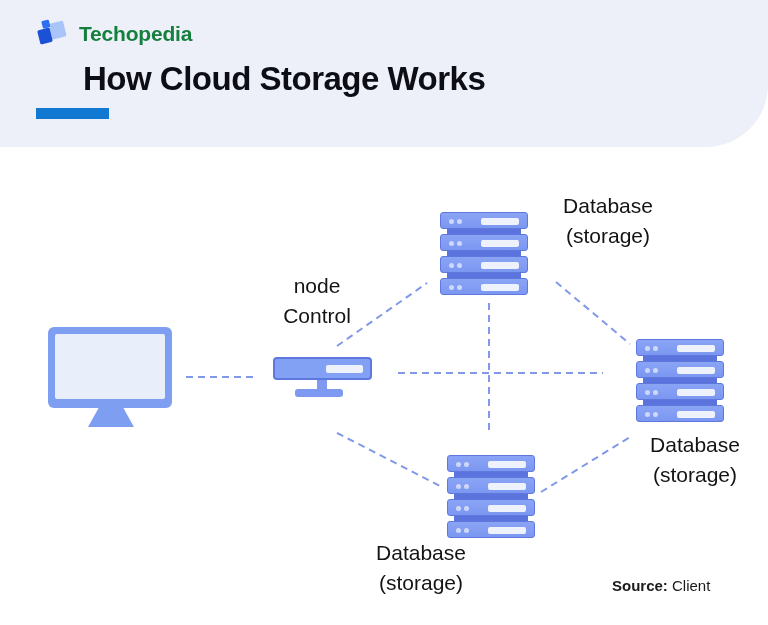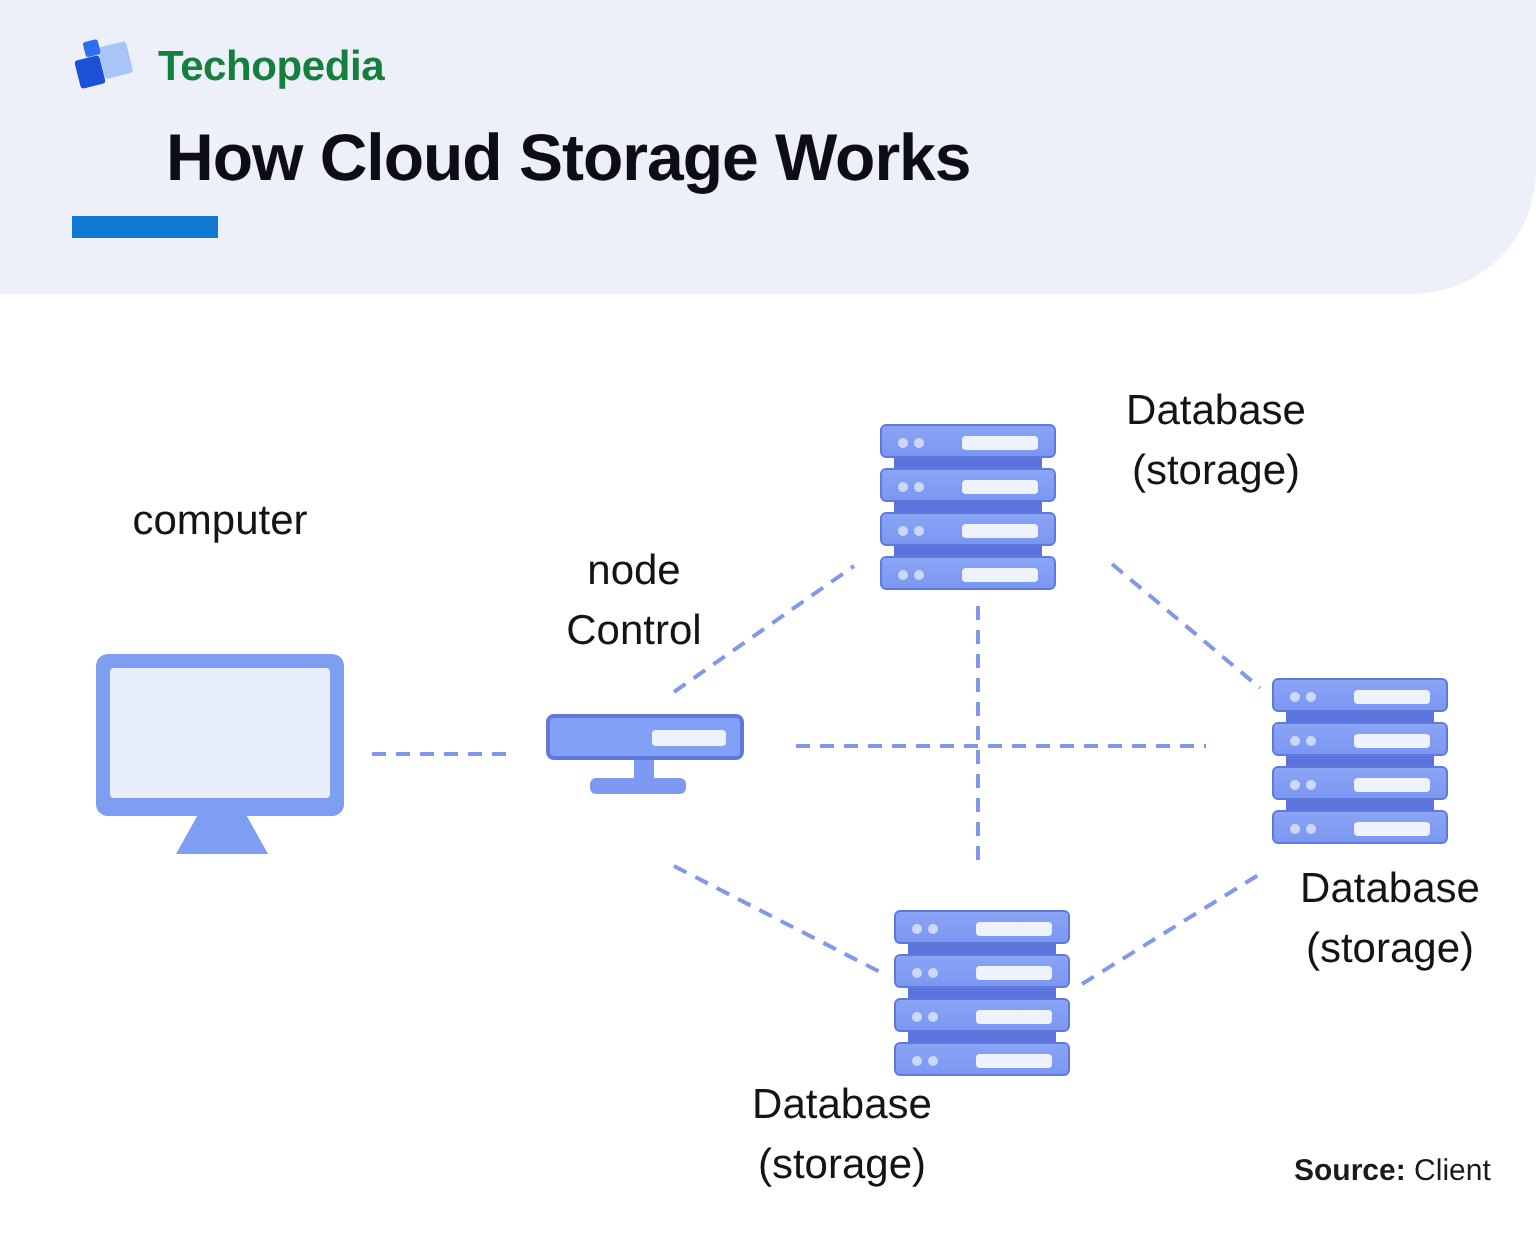--- a/index.html
+++ b/index.html
@@ -102,21 +102,21 @@
   .unit-slot {
     position: absolute; right: 8px; top: 5px; width: 38px; height: 7px;
     background: #eef2fd; border-radius: 2px;
   }
 
   
   .source-note {
     position: absolute; left: 612px; top: 577px;
     font-size: 15px; color: #1a1a1a; white-space: nowrap;
   }
-  .source-note b { font-weight: bold; margin-left: 35px; }
+  .source-note b { font-weight: bold; }
 </style>
 </head>
 <body>
 
 <div class="stage">
 
   <div class="header">
     <div class="brand-row">
       <svg width="34" height="30" viewBox="0 0 40 34">
         <rect x="17" y="3" width="17" height="19" rx="2" fill="#a9c4f8" transform="rotate(-14 25 12)"></rect>
@@ -133,21 +133,20 @@
       <line x1="186" y1="377" x2="257" y2="377" stroke="#8298e8" stroke-width="2" stroke-dasharray="7 5"></line>
       <line x1="337" y1="346" x2="427" y2="283" stroke="#8298e8" stroke-width="2" stroke-dasharray="7 5"></line>
       <line x1="398" y1="373" x2="603" y2="373" stroke="#8298e8" stroke-width="2" stroke-dasharray="7 5"></line>
       <line x1="337" y1="433" x2="440" y2="486" stroke="#8298e8" stroke-width="2" stroke-dasharray="7 5"></line>
       <line x1="489" y1="303" x2="489" y2="432" stroke="#8298e8" stroke-width="2" stroke-dasharray="7 5"></line>
       <line x1="556" y1="282" x2="630" y2="344" stroke="#8298e8" stroke-width="2" stroke-dasharray="7 5"></line>
       <line x1="541" y1="492" x2="630" y2="437" stroke="#8298e8" stroke-width="2" stroke-dasharray="7 5"></line>
     </svg>
 
   <div class="node-label" style="left:40px; top:246px; width:140px;">
-    <span>computer</span>
   </div>
   <div>
     <div class="monitor-frame">
       <div class="monitor-screen"></div>
     </div>
     <div class="monitor-stand"></div>
   </div>
 
   <div class="node-label" style="left:250px; top:271px; width:134px;">
     <span>node</span>

